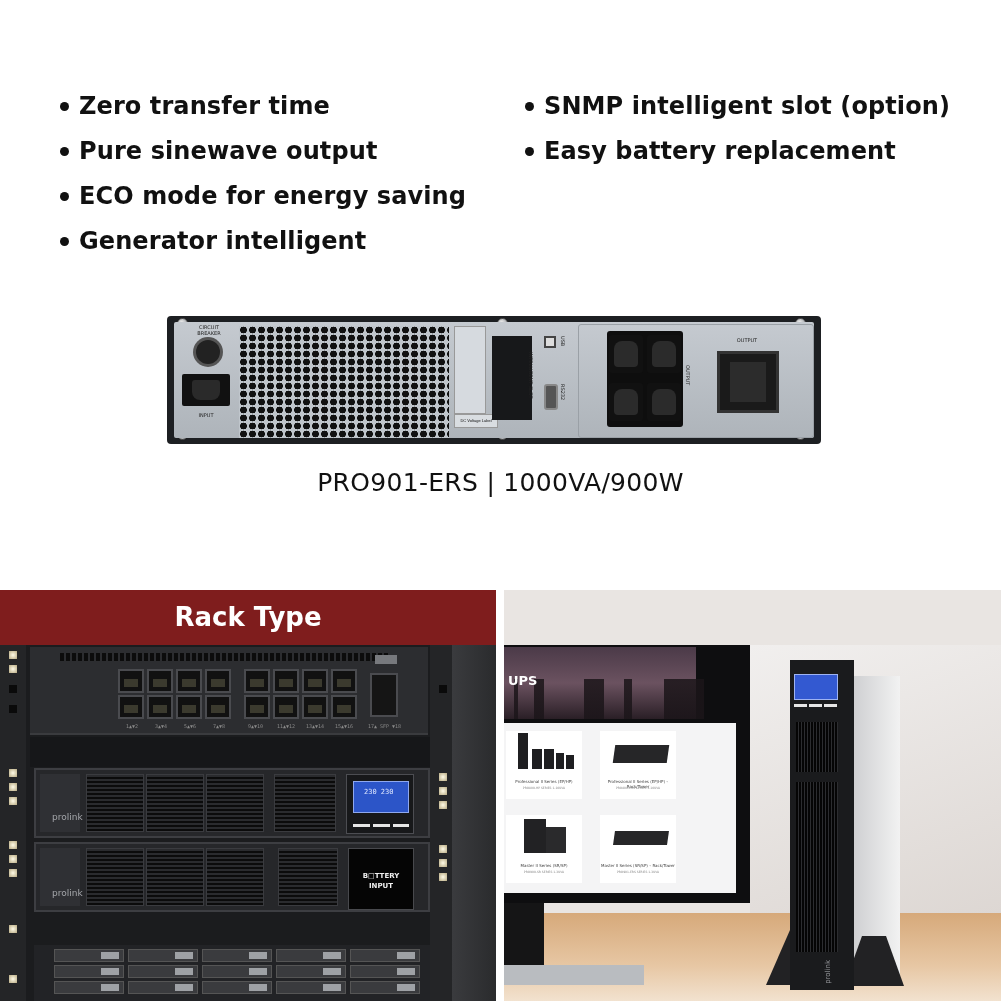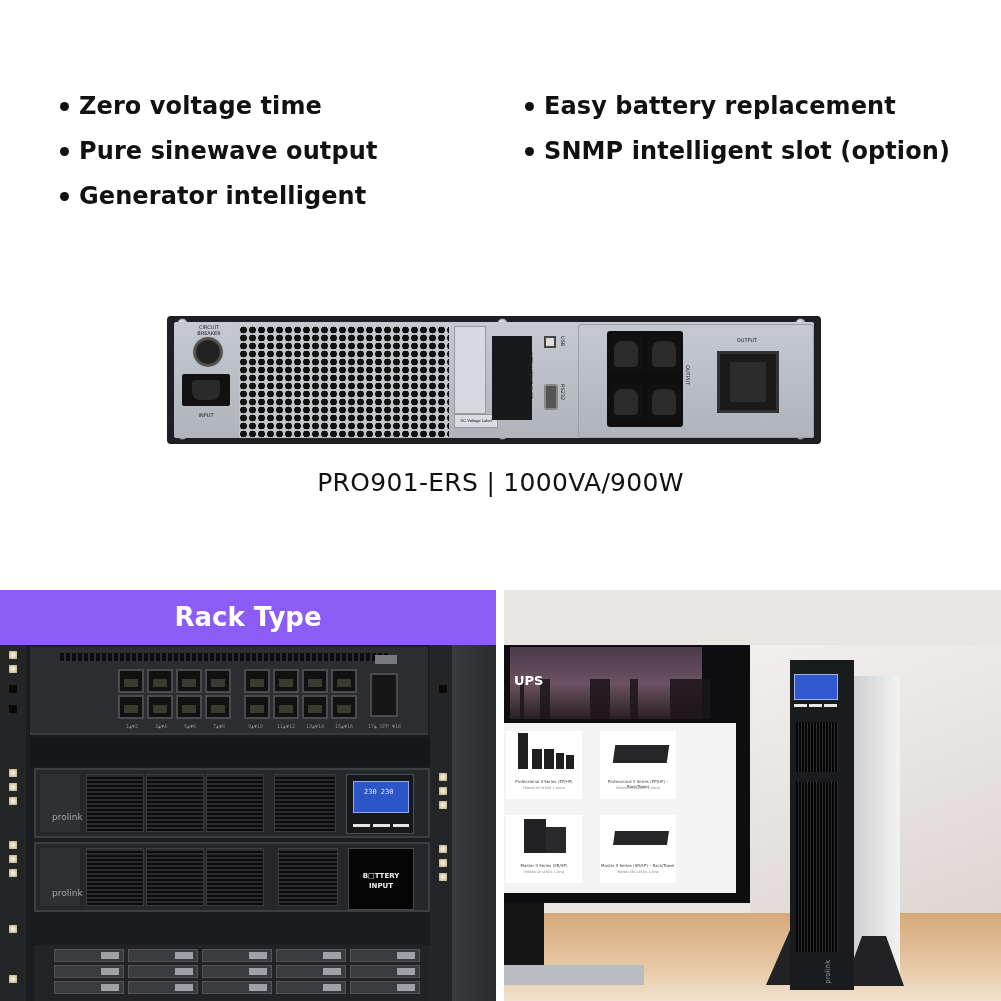--- a/index.html
+++ b/index.html
@@ -36,21 +36,21 @@
   .c13-frame { position: absolute; left: 28px; top: 6px; width: 76px; height: 96px; background: #0e0e0e; border-radius: 3px; }
   .uni-out { position: absolute; left: 138px; top: 26px; width: 62px; height: 62px; background: #1a1a1a; border: 3px solid #333; }
   .uni-out::after { content: ""; position: absolute; left: 10px; top: 8px; width: 36px; height: 40px; background: #2c2c2c; }
 
   .model-line { position: absolute; top: 468px; left: 0; width: 1001px; text-align: center; font-family: "DejaVu Sans", sans-serif; font-size: 25px; letter-spacing: 0.3px; color: #111; }
 
   
   .panel { position: absolute; top: 590px; height: 411px; overflow: hidden; }
   .panel.rack { left: 0; width: 496px; background: #1b1c1e; }
   .panel.tower { left: 504px; width: 497px; background: #e9e5e2; }
-  .panel-header { position: absolute; left: 0; top: 0; width: 100%; height: 55px; background: #8b5cf6; color: #fff; text-align: center; font-family: "DejaVu Sans", sans-serif; font-weight: bold; font-size: 26px; line-height: 55px; z-index: 5; }
+  .panel-header { position: absolute; left: 0; top: 0; width: 100%; height: 55px; background: #7f1d1d; color: #fff; text-align: center; font-family: "DejaVu Sans", sans-serif; font-weight: bold; font-size: 26px; line-height: 55px; z-index: 5; }
 
   
   .rack-rail { position: absolute; top: 55px; width: 26px; height: 356px; background: #242527; }
   .rail-hole { position: absolute; left: 9px; width: 8px; height: 8px; background: #0a0a0a; }
   .rail-hole.lit { background: radial-gradient(circle, #fffbe8, #b7aa82); }
   .switch { position: absolute; left: 30px; top: 57px; width: 398px; height: 88px; background: #2c2d30; border-bottom: 2px solid #3a3b3e; }
   .switch-vent { position: absolute; left: 30px; top: 6px; width: 330px; height: 8px;
     background-image: repeating-linear-gradient(90deg, #0c0c0c 0 4px, transparent 4px 6px); }
   .rj45 { position: absolute; width: 26px; height: 24px; background: #111; border: 2px solid #4a4b4f; }
   .rj45::after { content: ""; position: absolute; left: 4px; top: 8px; width: 14px; height: 8px; background: #3b3a2e; }
@@ -63,21 +63,21 @@
   .lcd { position: absolute; left: 6px; top: 6px; width: 56px; height: 32px; background: #2c55c8; border: 1px solid #8fa8ee; }
   .lcd span { position: absolute; color: #dfe7ff; font-size: 7px; font-family: "DejaVu Sans Mono", monospace; }
   .lcd-btns { position: absolute; left: 6px; bottom: 6px; width: 56px; height: 3px; background-image: repeating-linear-gradient(90deg, #e6e6e6 0 17px, transparent 17px 20px); }
   .battery-face { position: absolute; left: 312px; top: 4px; width: 66px; height: 62px; background: #050505; border: 1px solid #48494d; color: #f0f0f0; font-family: "DejaVu Sans", sans-serif; font-weight: bold; font-size: 7px; text-align: center; line-height: 10px; padding-top: 22px; }
   .drives { position: absolute; left: 34px; top: 355px; width: 396px; height: 56px; background: #222326; }
   .drive { position: absolute; width: 70px; height: 13px; background: #3a3b3e; border: 1px solid #555; }
   .drive::after { content: ""; position: absolute; right: 4px; top: 2px; width: 18px; height: 7px; background: #9ea1a5; }
 
   
   .monitor { position: absolute; left: 0; top: 55px; width: 246px; height: 258px; background: #0e0e10; }
-  .screen-hero { position: absolute; left: 0; top: 2px; width: 192px; height: 72px; background: linear-gradient(#4b3a48, #6b5260 50%, #2a1f26); margin-left: 6px; }
+  .screen-hero { position: absolute; left: 0; top: 2px; width: 192px; height: 72px; background: linear-gradient(#4b3a48, #6b5260 50%, #2a1f26); }
   .skyline { position: absolute; left: 0; bottom: 0; width: 232px; height: 40px; background: linear-gradient(90deg, transparent 0 10px, #1b1519 10px 14px, transparent 14px 30px, #1b1519 30px 40px, transparent 40px 80px, #1b1519 80px 100px, transparent 100px 120px, #1b1519 120px 128px, transparent 128px 160px, #1b1519 160px 200px, transparent 200px); opacity: .85; }
   .ups-banner { position: absolute; left: 4px; top: 26px; color: #fff; font-family: "DejaVu Sans", sans-serif; font-weight: bold; font-size: 13px; }
   .screen-body { position: absolute; left: 0; top: 78px; width: 232px; height: 170px; background: #f4f4f5; }
   .prod-card { position: absolute; width: 76px; height: 68px; background: #ffffff; }
   .prod-img { position: absolute; left: 8px; top: 2px; width: 60px; height: 40px; }
   .prod-name { position: absolute; left: 0; top: 48px; width: 76px; font-size: 4px; text-align: center; color: #444; font-family: "DejaVu Sans", sans-serif; }
   .prod-sub { position: absolute; left: 0; top: 55px; width: 76px; font-size: 3px; text-align: center; color: #888; font-family: "DejaVu Sans", sans-serif; }
   .wall { position: absolute; left: 246px; top: 55px; width: 251px; height: 268px; background: linear-gradient(160deg, #f1efee, #ddd7d3); }
   .desk { position: absolute; left: 0; top: 323px; width: 497px; height: 88px; background: linear-gradient(#d6a97a, #e7c7a4 60%, #f2e2cf); }
   .monitor-stand { position: absolute; left: 0; top: 313px; width: 40px; height: 70px; background: #151516; }
@@ -88,39 +88,43 @@
   .tower-vent { position: absolute; left: 6px; width: 42px; background-image: repeating-linear-gradient(90deg, #050505 0 2px, #2c2d30 2px 3px); }
   .foot { position: absolute; top: 340px; width: 80px; height: 55px; background: #222224; clip-path: polygon(30% 0, 70% 0, 100% 100%, 0 100%); }
 </style>
 </head>
 <body>
 
 <div class="features">
   <div class="feat-col left">
     <div class="feat-item">
         <span class="dot"></span>
-        <span>Zero voltage time</span>
+        <span>Zero transfer time</span>
       </div>
     <div class="feat-item">
         <span class="dot"></span>
         <span>Pure sinewave output</span>
       </div>
     <div class="feat-item">
         <span class="dot"></span>
+        <span>ECO mode for energy saving</span>
+      </div>
+    <div class="feat-item">
+        <span class="dot"></span>
         <span>Generator intelligent</span>
       </div>
   </div>
   <div class="feat-col right">
     <div class="feat-item">
         <span class="dot"></span>
+        <span>SNMP intelligent slot (option)</span>
+      </div>
+    <div class="feat-item">
+        <span class="dot"></span>
         <span>Easy battery replacement</span>
-      </div>
-    <div class="feat-item">
-        <span class="dot"></span>
-        <span>SNMP intelligent slot (option)</span>
       </div>
   </div>
 </div>
 
 <div class="rear">
   <div class="screw" style="left:10px;top:2px"></div>
   <div class="screw" style="left:10px;top:113px"></div>
   <div class="screw" style="left:330px;top:2px"></div>
   <div class="screw" style="left:330px;top:113px"></div>
   <div class="screw" style="left:628px;top:2px"></div>

